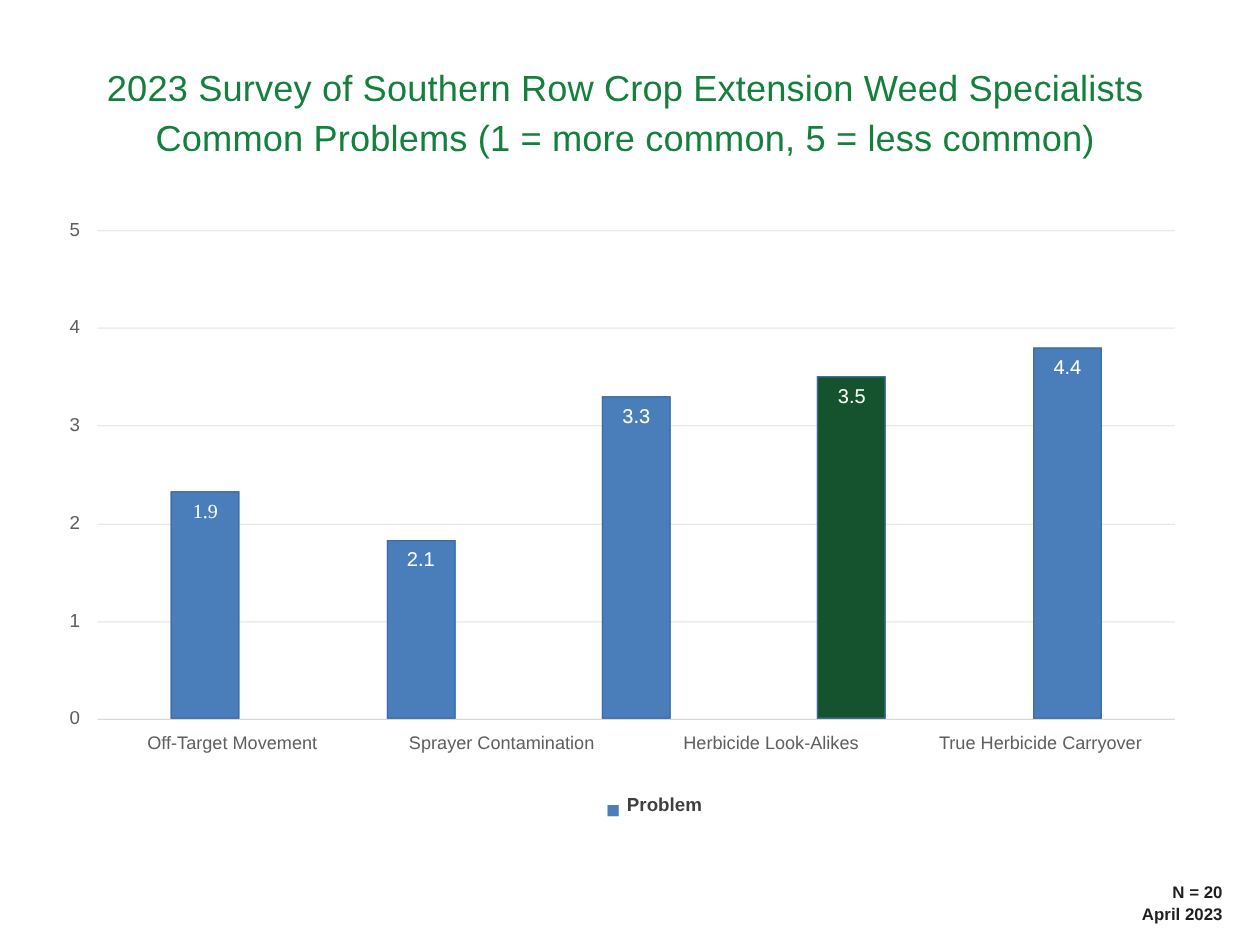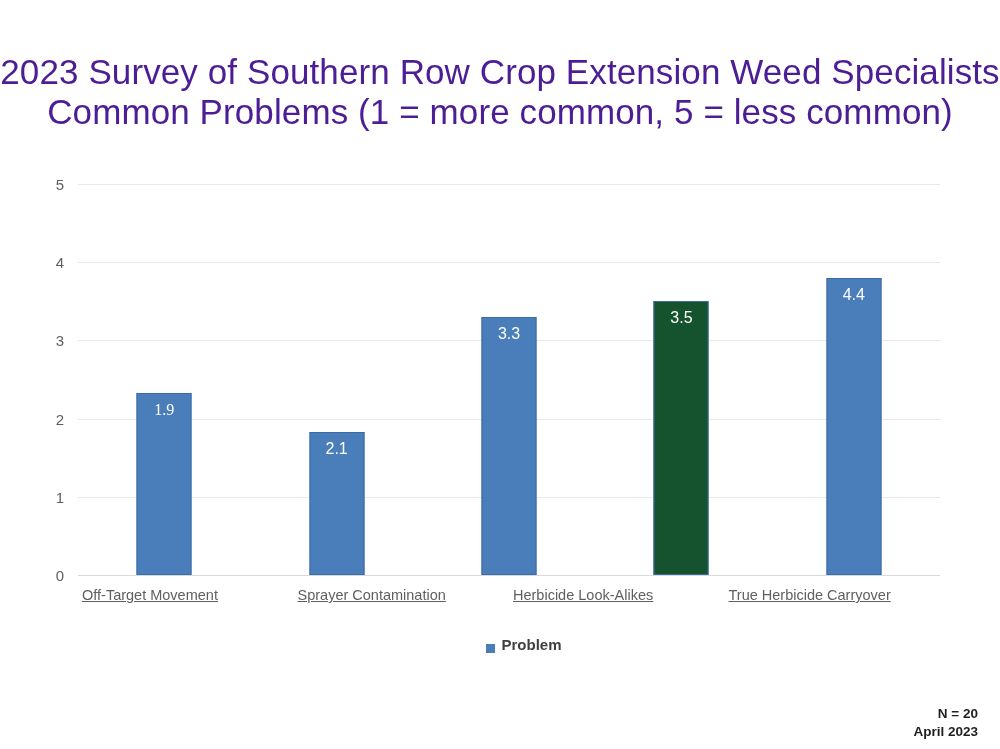--- a/index.html
+++ b/index.html
@@ -21,24 +21,24 @@
     background: #ffffff;
   }
 
   
   .chart-title {
     position: absolute;
     left: 0;
     top: 52px;
     width: 1000px;
     text-align: center;
-    font-size: 35px;
+    font-size: 29px;
     line-height: 40px;
     font-weight: 400;
-    color: #4c1d95;
+    color: #15803d;
     letter-spacing: 0.1px;
   }
   .chart-title .tline { display: block; }
 
   
   #plot {
     position: absolute;
     left: 78px;
     top: 184px;
     width: 862px;
@@ -100,27 +100,26 @@
   
   .cats {
     position: absolute;
     left: 78px;
     top: 585px;
     width: 862px;
     display: flex;
   }
   .cat {
     flex: 1 1 0;
-    text-align: left;
+    text-align: center;
     font-size: 14.5px;
     line-height: 20px;
     color: #5f5f5f;
     padding: 0 4px;
     box-sizing: border-box;
-    text-decoration: underline;
   }
 
   
   .legend {
     position: absolute;
     left: 0;
     top: 636px;
     width: 1000px;
     display: flex;
     justify-content: center;

